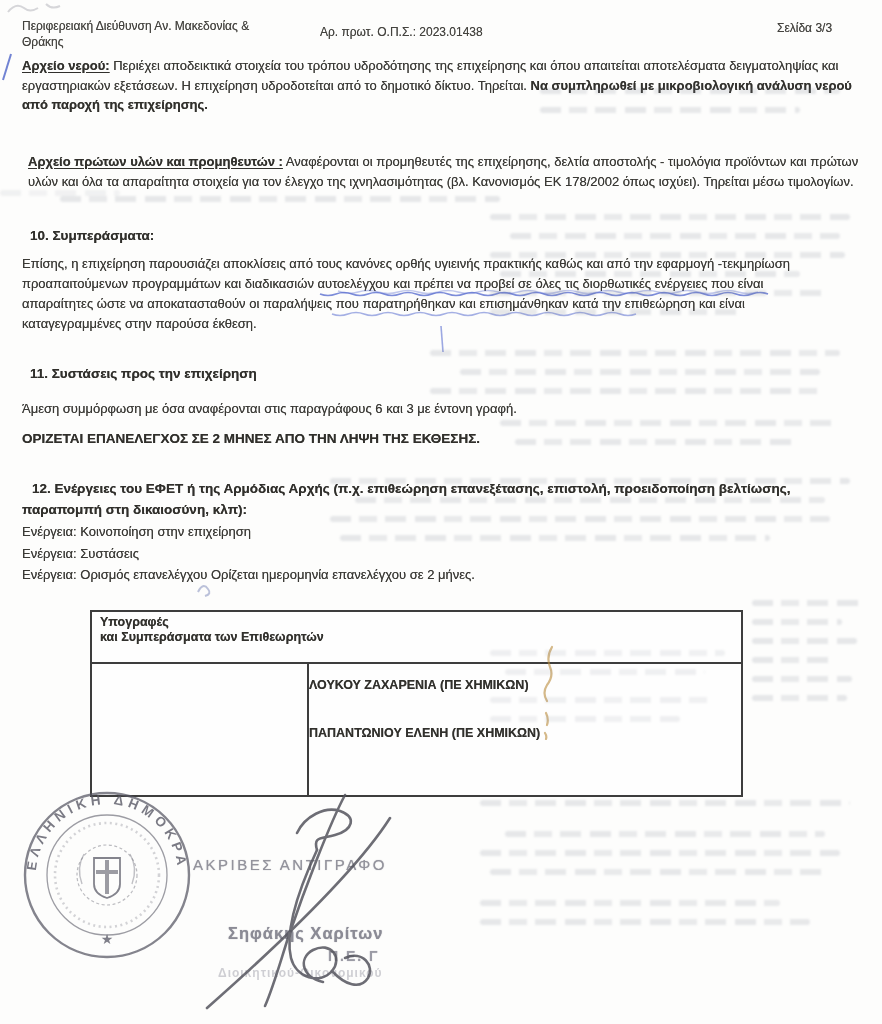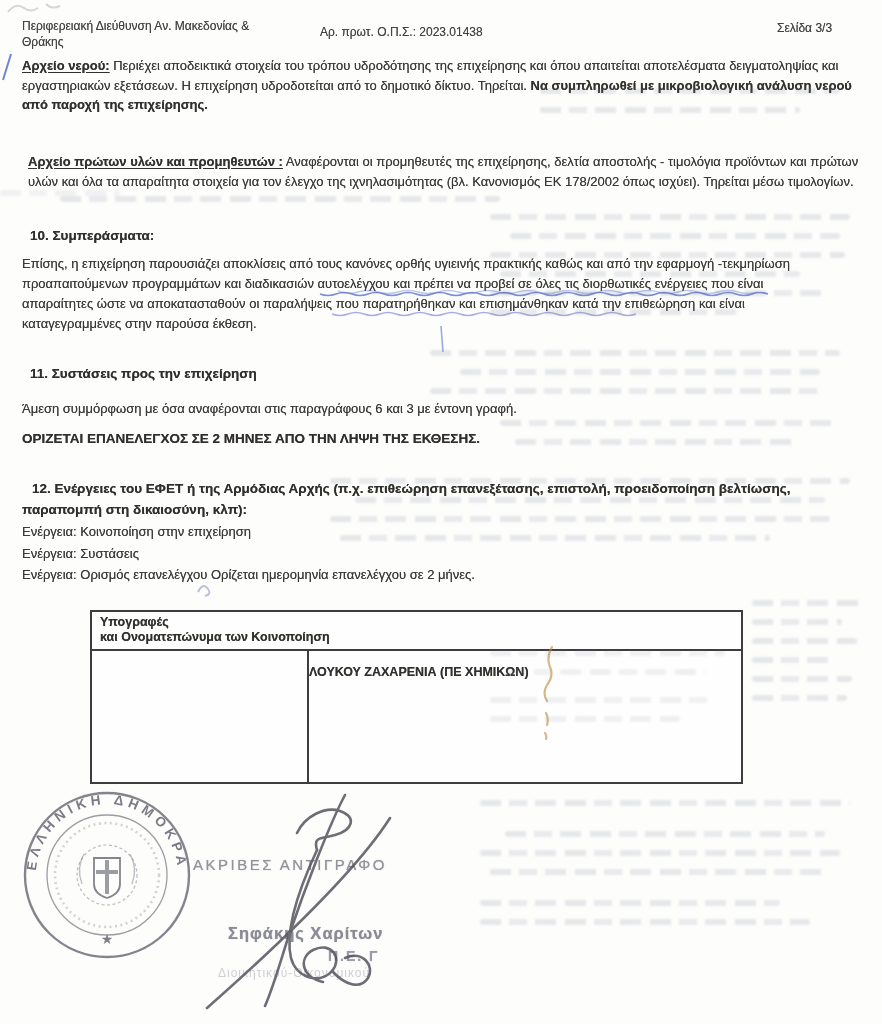--- a/index.html
+++ b/index.html
@@ -25,37 +25,37 @@
   
   .sec-h{font-size:13.5px;font-weight:bold;color:#302f2b;text-shadow:0 0 .45px rgba(48,47,43,.75);}
   
   .sig-table{
     border:2px solid #3d3d3d;
     background:rgba(255,255,255,.6);
     box-sizing:border-box;
   }
   .sig-head{
     border-bottom:2px solid #3d3d3d;
-    padding:3px 8px 4px 8px;
+    padding:3px 8px 17px 8px;
     font-size:12.5px;font-weight:bold;line-height:15px;
     color:#31302c;text-shadow:0 0 .4px rgba(49,48,44,.7);
   }
   .sig-body{display:flex;height:131px;}
   .sig-cell-left{width:215px;border-right:2px solid #3d3d3d;}
   .sig-cell-right{flex:1;padding:14px 0 0 0;}
   .sig-name{font-size:12.5px;font-weight:bold;color:#31302c;text-shadow:0 0 .4px rgba(49,48,44,.7);}
   .sig-name + .sig-name{margin-top:34px;}
   
   .copy-label{
     font-size:15px;letter-spacing:2.5px;color:#93939c;
     text-shadow:0 0 1px rgba(147,147,156,.8);
   }
   .signer-name{font-size:16.5px;font-weight:bold;color:#8b8b95;letter-spacing:1px;text-shadow:0 0 1px rgba(139,139,149,.8);}
   .signer-grade{font-size:14px;font-weight:bold;color:#9b9ba5;letter-spacing:2px;text-shadow:0 0 1px rgba(155,155,165,.8);}
-  .signer-dept{font-size:12px;color:#a9a9b2;opacity:.55;letter-spacing:1px;filter:blur(.4px);}
+  .signer-dept{font-size:12px;color:#a9a9b2;opacity:.55;letter-spacing:1px;filter:blur(.4px);font-weight:bold;}
   
   .bleed{opacity:.33;filter:blur(1.1px);pointer-events:none;}
   .bleed-line{
     height:6px;margin-bottom:13px;border-radius:3px;
     background:repeating-linear-gradient(90deg,
       rgba(125,131,146,.55) 0 21px, rgba(125,131,146,0) 21px 29px,
       rgba(125,131,146,.48) 29px 47px, rgba(125,131,146,0) 47px 55px,
       rgba(125,131,146,.52) 55px 76px, rgba(125,131,146,0) 76px 85px);
   }
   svg{display:block;}
@@ -102,26 +102,27 @@
     <div>Ενέργεια: Ορισμός επανελέγχου Ορίζεται ημερομηνία επανελέγχου σε 2 μήνες.</div>
   </div>
 
   <svg class="abs" style="left:196px;top:580px;" width="20" height="18" viewBox="0 0 20 18">
     <path d="M2,12 q5,-10 10,-3 q4,5 -3,7" stroke="#7a86b8" stroke-width="2" fill="none" opacity=".5"></path>
   </svg>
 
   <div class="abs sig-table" style="left:90px;top:610px;width:653px;">
     <div class="sig-head">
       <div>Υπογραφές</div>
-      <div>και Ονοματεπώνυμα των Κοινοποίηση</div>
+      <div>και Συμπεράσματα των Επιθεωρητών</div>
     </div>
     <div class="sig-body">
       <div class="sig-cell-left"></div>
       <div class="sig-cell-right">
         <div class="sig-name">ΛΟΥΚΟΥ ΖΑΧΑΡΕΝΙΑ (ΠΕ ΧΗΜΙΚΩΝ)</div>
+        <div class="sig-name">ΠΑΠΑΝΤΩΝΙΟΥ ΕΛΕΝΗ (ΠΕ ΧΗΜΙΚΩΝ)</div>
       </div>
     </div>
   </div>
 
   <svg class="abs" style="left:538px;top:645px;" width="22" height="95" viewBox="0 0 22 95">
     <path d="M14,2 q-6,10 -2,20 q4,9 -3,18 q-5,8 0,16 m-1,12 q3,6 1,12 m-2,8 q2,3 1,6" stroke="#b98a3a" stroke-width="2.2" fill="none" opacity=".6" stroke-linecap="round"></path>
   </svg>
 
   <svg class="abs" style="left:20px;top:788px;" width="175" height="175" viewBox="0 0 175 175">
     <g stroke="#565663" fill="none" opacity=".72">

